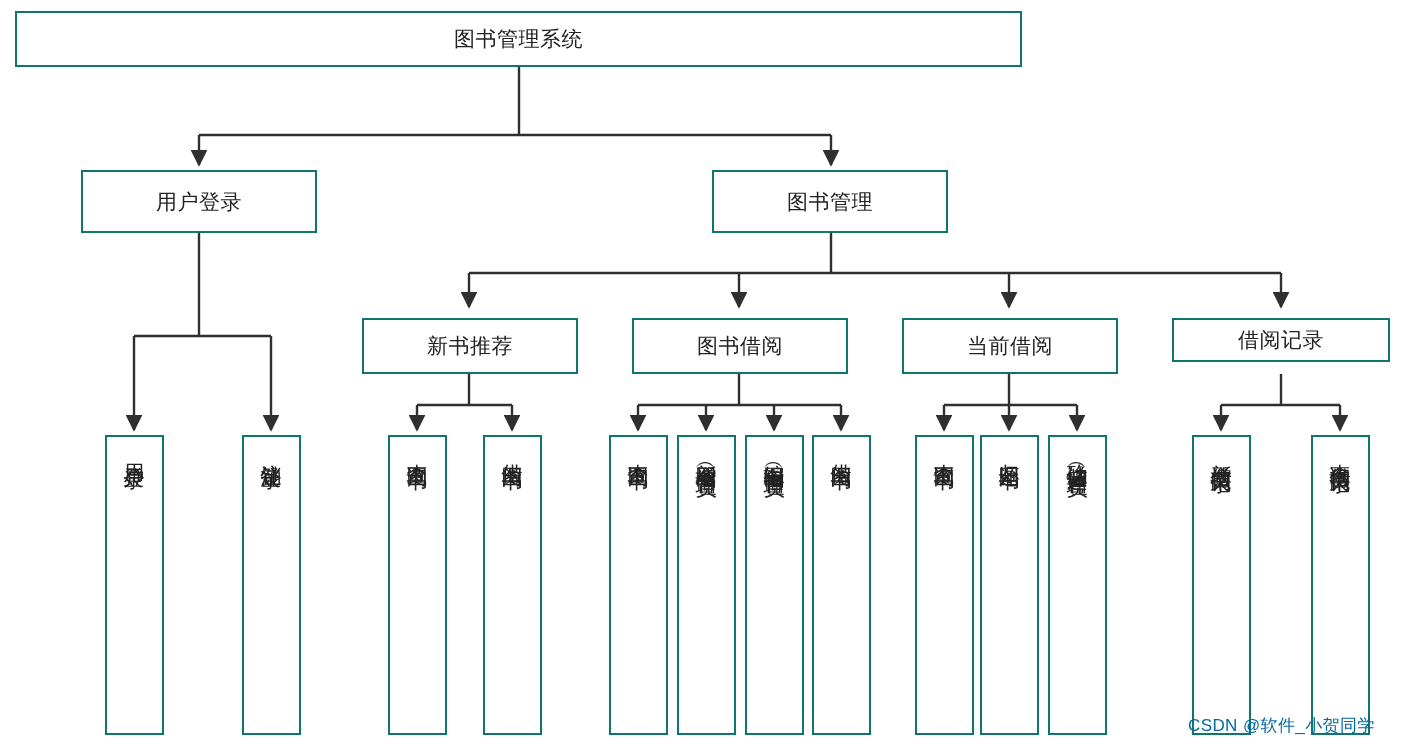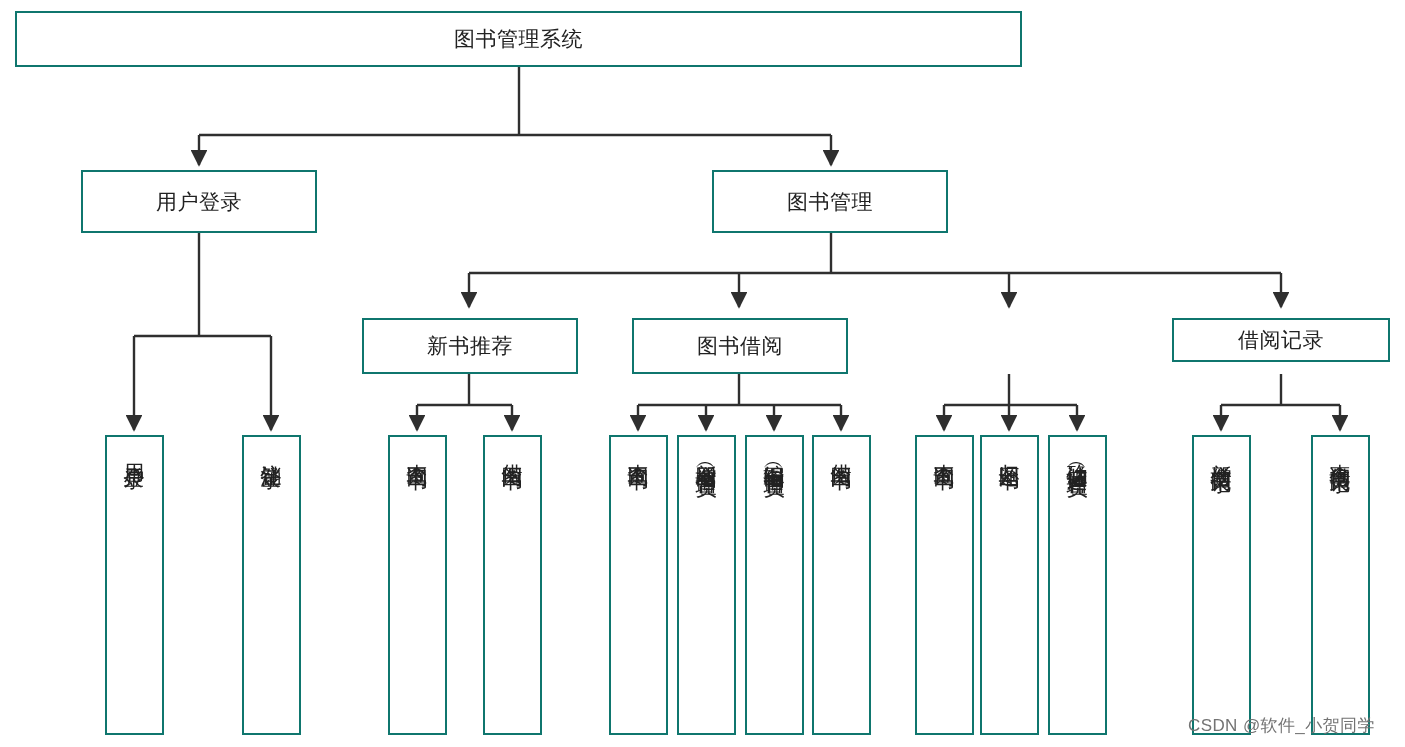--- a/index.html
+++ b/index.html
@@ -52,21 +52,21 @@
     writing-mode: vertical-rl;
     text-orientation: upright;
     font-size: 21px;
     letter-spacing: 2px;
     line-height: 1;
     white-space: nowrap;
   }
   .watermark {
     position: absolute;
     font-size: 17px;
-    color: #737373;
+    color: #0369a1;
     white-space: nowrap;
     letter-spacing: 0.4px;
   }
 </style>
 </head>
 <body>
 
 <div id="canvas">
 
   <svg id="edges" viewBox="0 0 1405 747" xmlns="http://www.w3.org/2000/svg">
@@ -129,20 +129,23 @@
   <div class="node horizontal" style="left:712px; top:170px; width:236px; height:63px;">
     <span class="node-label">图书管理</span>
   </div>
 
   <div class="node horizontal" style="left:632px; top:318px; width:216px; height:56px;">
     <span class="node-label">图书借阅</span>
   </div>
   <div class="node horizontal" style="left:362px; top:318px; width:216px; height:56px;">
     <span class="node-label">新书推荐</span>
   </div>
+  <div class="node horizontal" style="left:902px; top:318px; width:216px; height:56px;">
+    <span class="node-label">当前借阅</span>
+  </div>
   <div class="node horizontal" style="left:1172px; top:318px; width:218px; height:44px;">
     <span class="node-label">借阅记录</span>
   </div>
 
   <div class="node vertical" style="left:105px; top:435px; width:59px; height:300px;">
     <span class="node-label">用户登录</span>
   </div>
   <div class="node vertical" style="left:242px; top:435px; width:59px; height:300px;">
     <span class="node-label">注销登录</span>
   </div>

